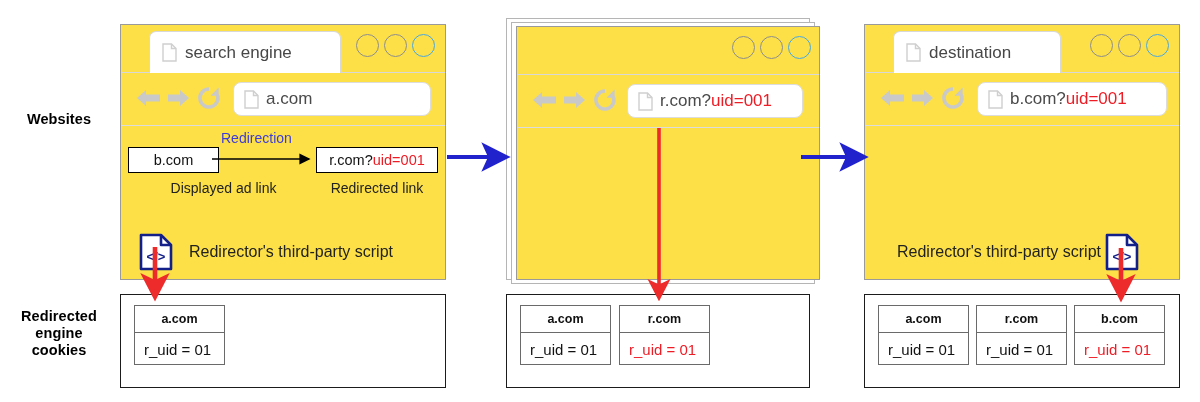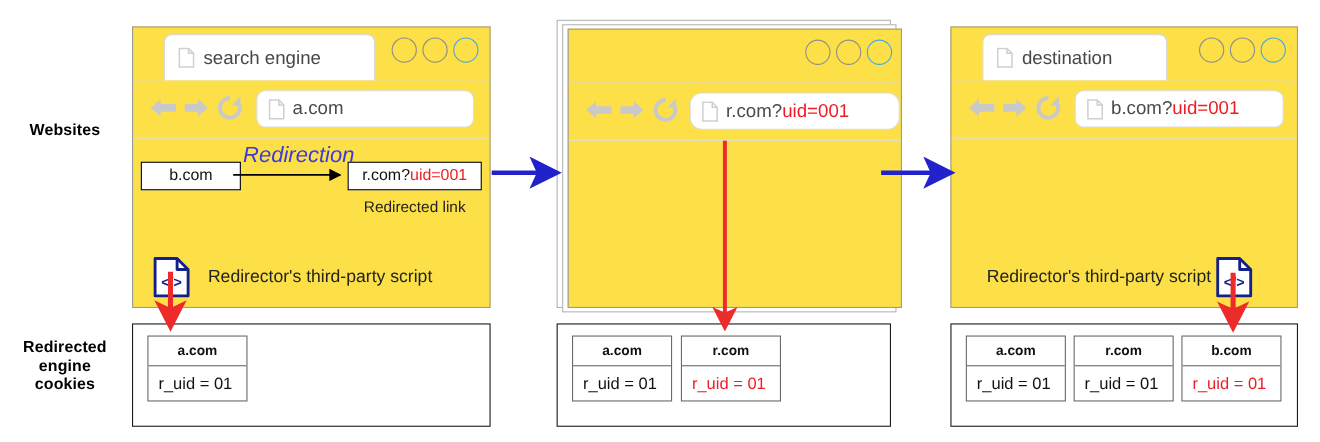--- a/index.html
+++ b/index.html
@@ -48,21 +48,21 @@
   .content-sep{position:absolute;left:0;right:0;height:1px;background:#dcdcdc;}
 
   
   .linkbox{
     position:absolute;border:1.6px solid #000;background:#fff;box-sizing:border-box;
     display:flex;align-items:center;justify-content:center;font-size:14.5px;color:#111;
     white-space:nowrap;
   }
   .linkbox .uid{color:#ee1c25;}
   .caption{position:absolute;font-size:14px;color:#222;text-align:center;white-space:nowrap;}
-  .redir-label{position:absolute;font-size:20px;color:#3b3bdb;white-space:nowrap;font-style:italic;}
+  .redir-label{position:absolute;font-size:14px;color:#3b3bdb;white-space:nowrap;}
 
   
   .scriptchip{position:absolute;width:34px;height:38px;}
   .scriptchip svg{display:block;}
   .scriptnote{position:absolute;font-size:16px;color:#222;white-space:nowrap;}
 
   
   .cookiejar{position:absolute;border:1.8px solid #1b1b1b;background:#fff;box-sizing:border-box;}
   .cookie{position:absolute;border:1px solid #6a6a6a;background:#fff;box-sizing:border-box;}
   .cookie .ckhead{
@@ -140,20 +140,21 @@
           <span>a.com</span><span class="uid"></span>
         </span>
       </div>
     </div>
 
     <div class="content-sep" style="top:100px;"></div>
 
     <div class="linkbox" style="left:7px;top:122px;width:91px;height:26px;">
       <span>b.com</span>
     </div>
+    <div class="caption" style="left:0px;top:155px;width:205px;">Displayed ad link</div>
 
     <div class="redir-label" style="left:100px;top:105px;">Redirection</div>
 
     <div class="linkbox" style="left:195px;top:122px;width:122px;height:26px;">
       <span>r.com?</span>
         <span class="uid">uid=001</span>
     </div>
     <div class="caption" style="left:185px;top:155px;width:142px;">Redirected link</div>
 
     <div class="scriptchip" style="left:18px;top:208px;">
@@ -198,21 +199,21 @@
               <path d="M22 12 L13 4 V8.5 H1 V15.5 H13 V20 Z" fill="#c9c9c9"></path>
             </svg>
         </span>
         <span>
           <svg width="26" height="26" viewBox="0 0 26 26">
             <path d="M13 4 A9 9 0 1 0 21.3 9.6" fill="none" stroke="#c9c9c9" stroke-width="3.6"></path>
             <path d="M22.6 2.6 L22.6 10.8 L14.6 10.8 Z" fill="#c9c9c9"></path>
           </svg>
         </span>
       </div>
-      <div class="urlbar" style="left:110px;top:9px;width:191px;border-radius:11px;">
+      <div class="urlbar" style="left:110px;top:9px;width:176px;">
         <span class="pagelet">
           <svg width="15" height="19" viewBox="0 0 15 19">
             <path d="M1 1 H9.5 L14 5.5 V18 H1 Z" fill="#fff" stroke="#cfcfcf" stroke-width="1.4"></path>
             <path d="M9.5 1 V5.5 H14" fill="none" stroke="#cfcfcf" stroke-width="1.4"></path>
           </svg>
         </span>
         <span class="urltext">
           <span>r.com?</span><span class="uid">uid=001</span>
         </span>
       </div>

